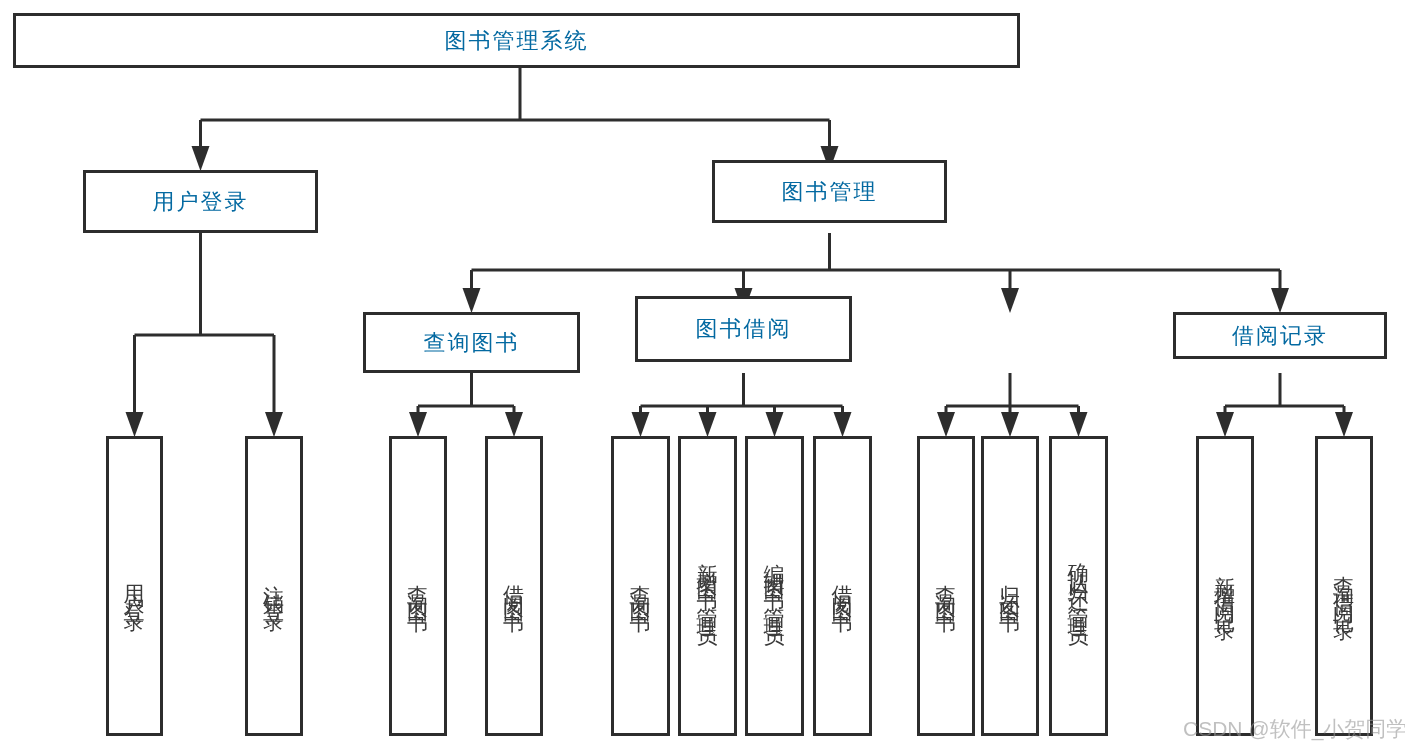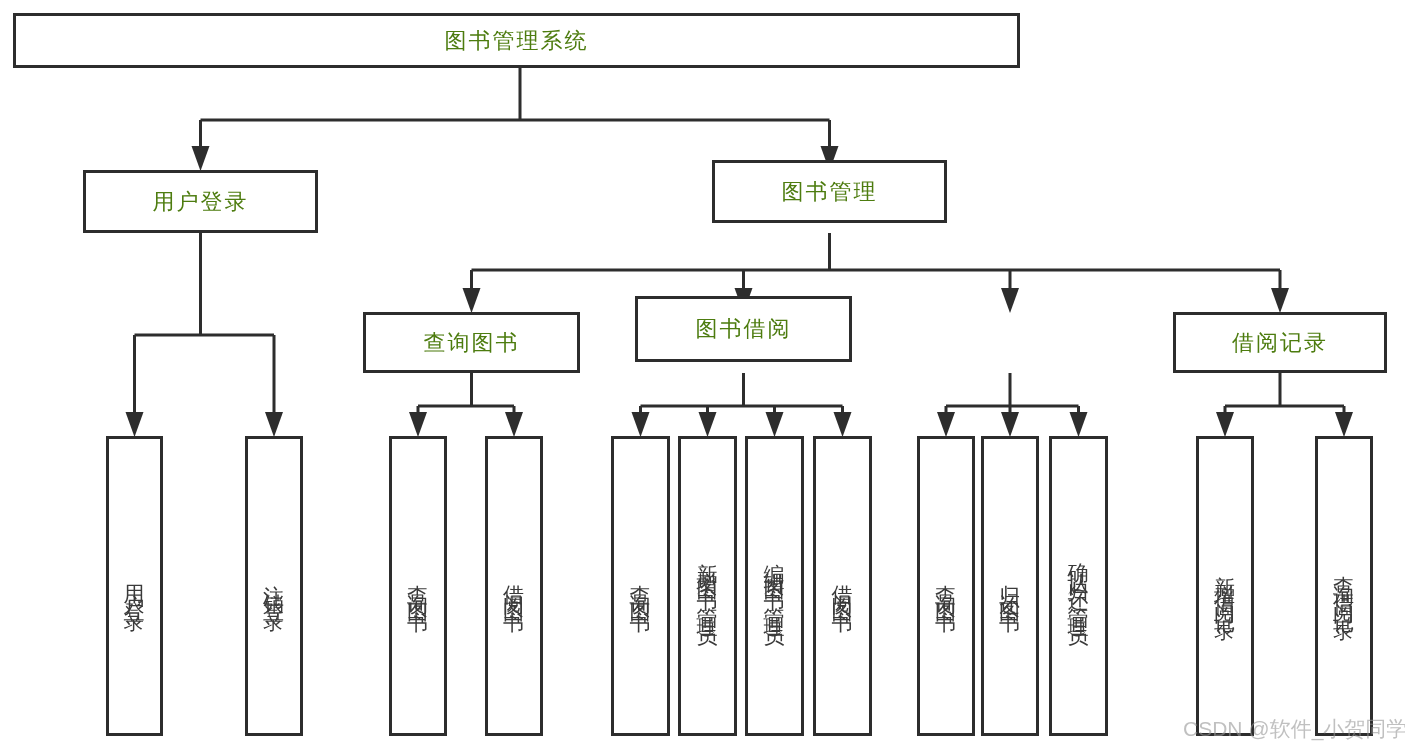--- a/index.html
+++ b/index.html
@@ -28,21 +28,21 @@
     border: 3px solid #2d2d2d;
     box-sizing: border-box;
     display: flex;
     align-items: center;
     justify-content: center;
     z-index: 2;
   }
   .hlabel {
     font-size: 22px;
     letter-spacing: 2px;
-    color: #4d7c0f;
+    color: #0369a1;
     white-space: nowrap;
   }
   .vlabel {
     writing-mode: vertical-rl;
     text-orientation: mixed;
     font-size: 21px;
     letter-spacing: 9px;
     color: #3a3a3a;
     line-height: 1;
   }
@@ -130,21 +130,21 @@
   <div class="node" style="left:712px;top:160px;width:235px;height:63px">
     <span class="hlabel">图书管理</span>
   </div>
 
   <div class="node" style="left:363px;top:312px;width:217px;height:61px">
     <span class="hlabel">查询图书</span>
   </div>
   <div class="node" style="left:635px;top:296px;width:217px;height:66px">
     <span class="hlabel">图书借阅</span>
   </div>
-  <div class="node" style="left:1173px;top:312px;width:214px;height:61px">
+  <div class="node" style="left:1173px;top:312px;width:214px;height:47px">
     <span class="hlabel">借阅记录</span>
   </div>
 
   <div class="node" style="left:106px;top:436px;width:57px;height:300px">
     <span class="vlabel">用户登录</span>
   </div>
   <div class="node" style="left:245px;top:436px;width:58px;height:300px">
     <span class="vlabel">注销登录</span>
   </div>
 

